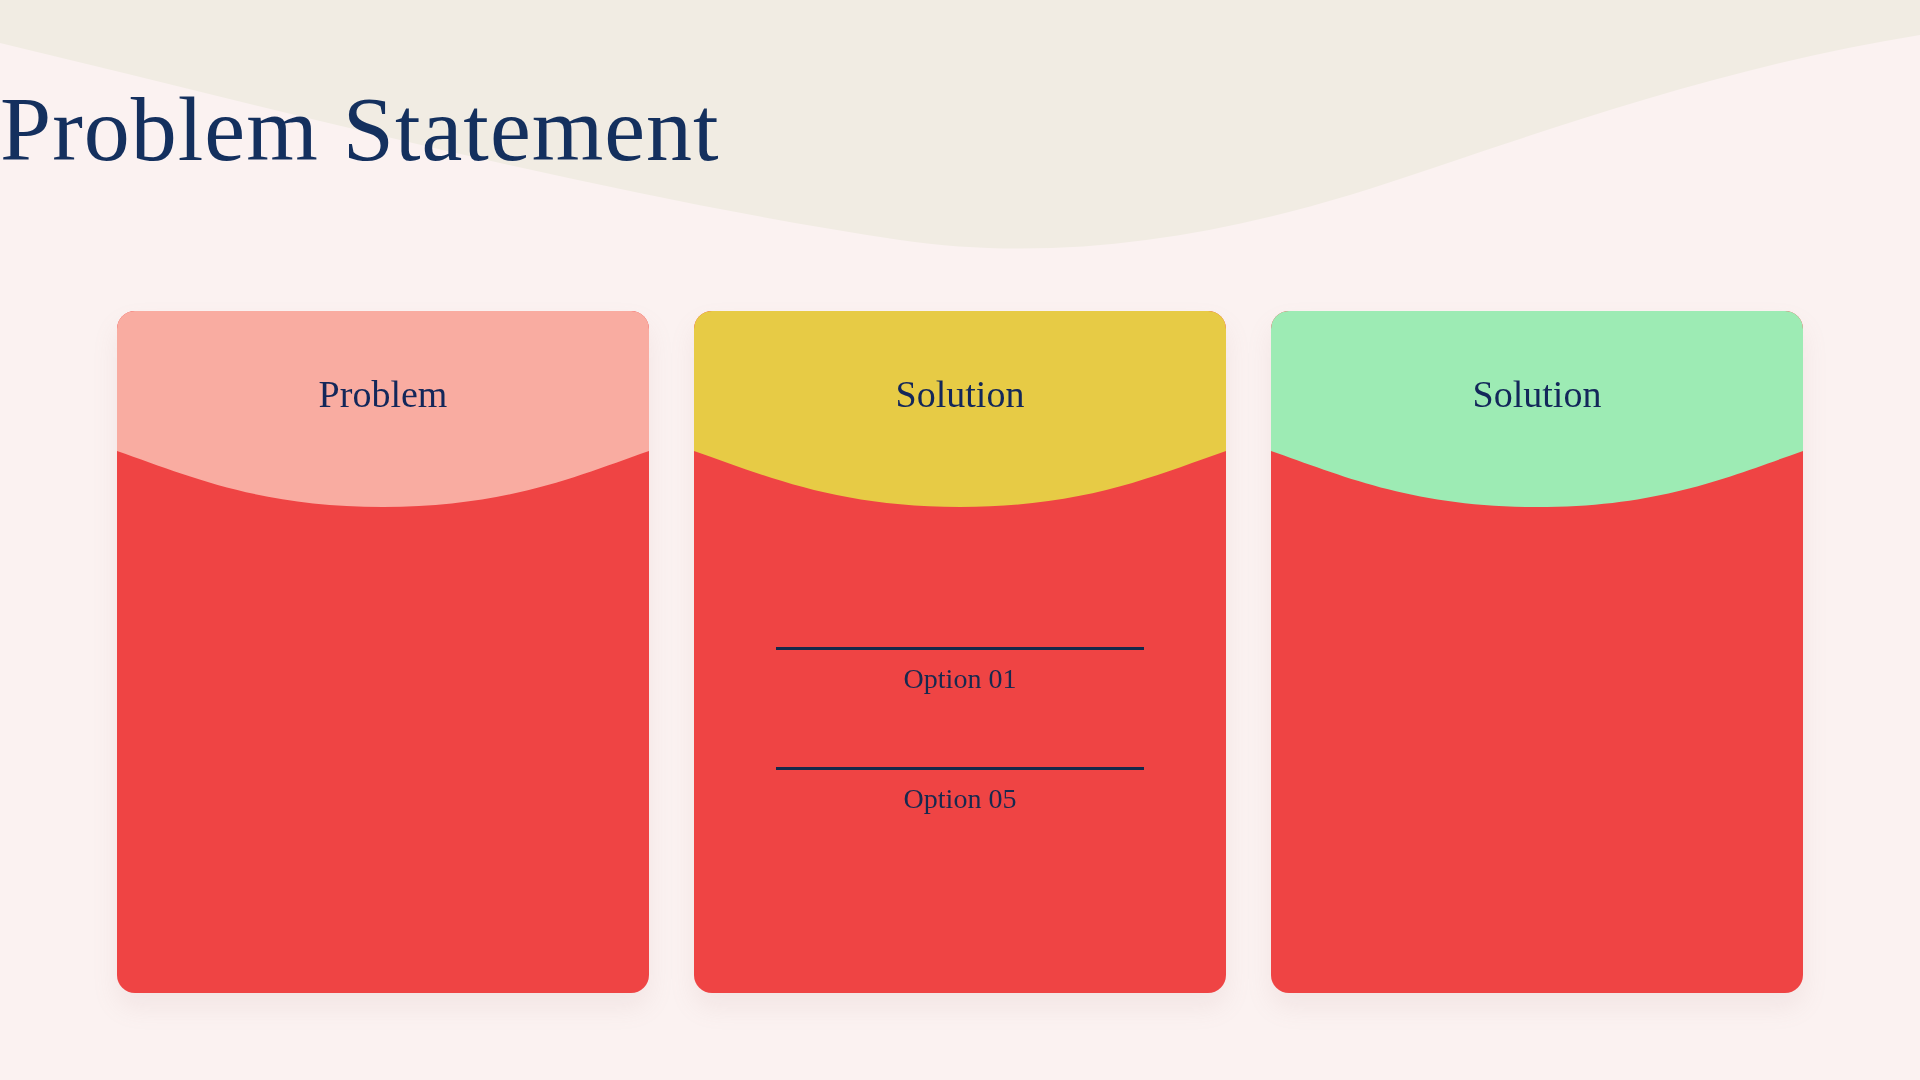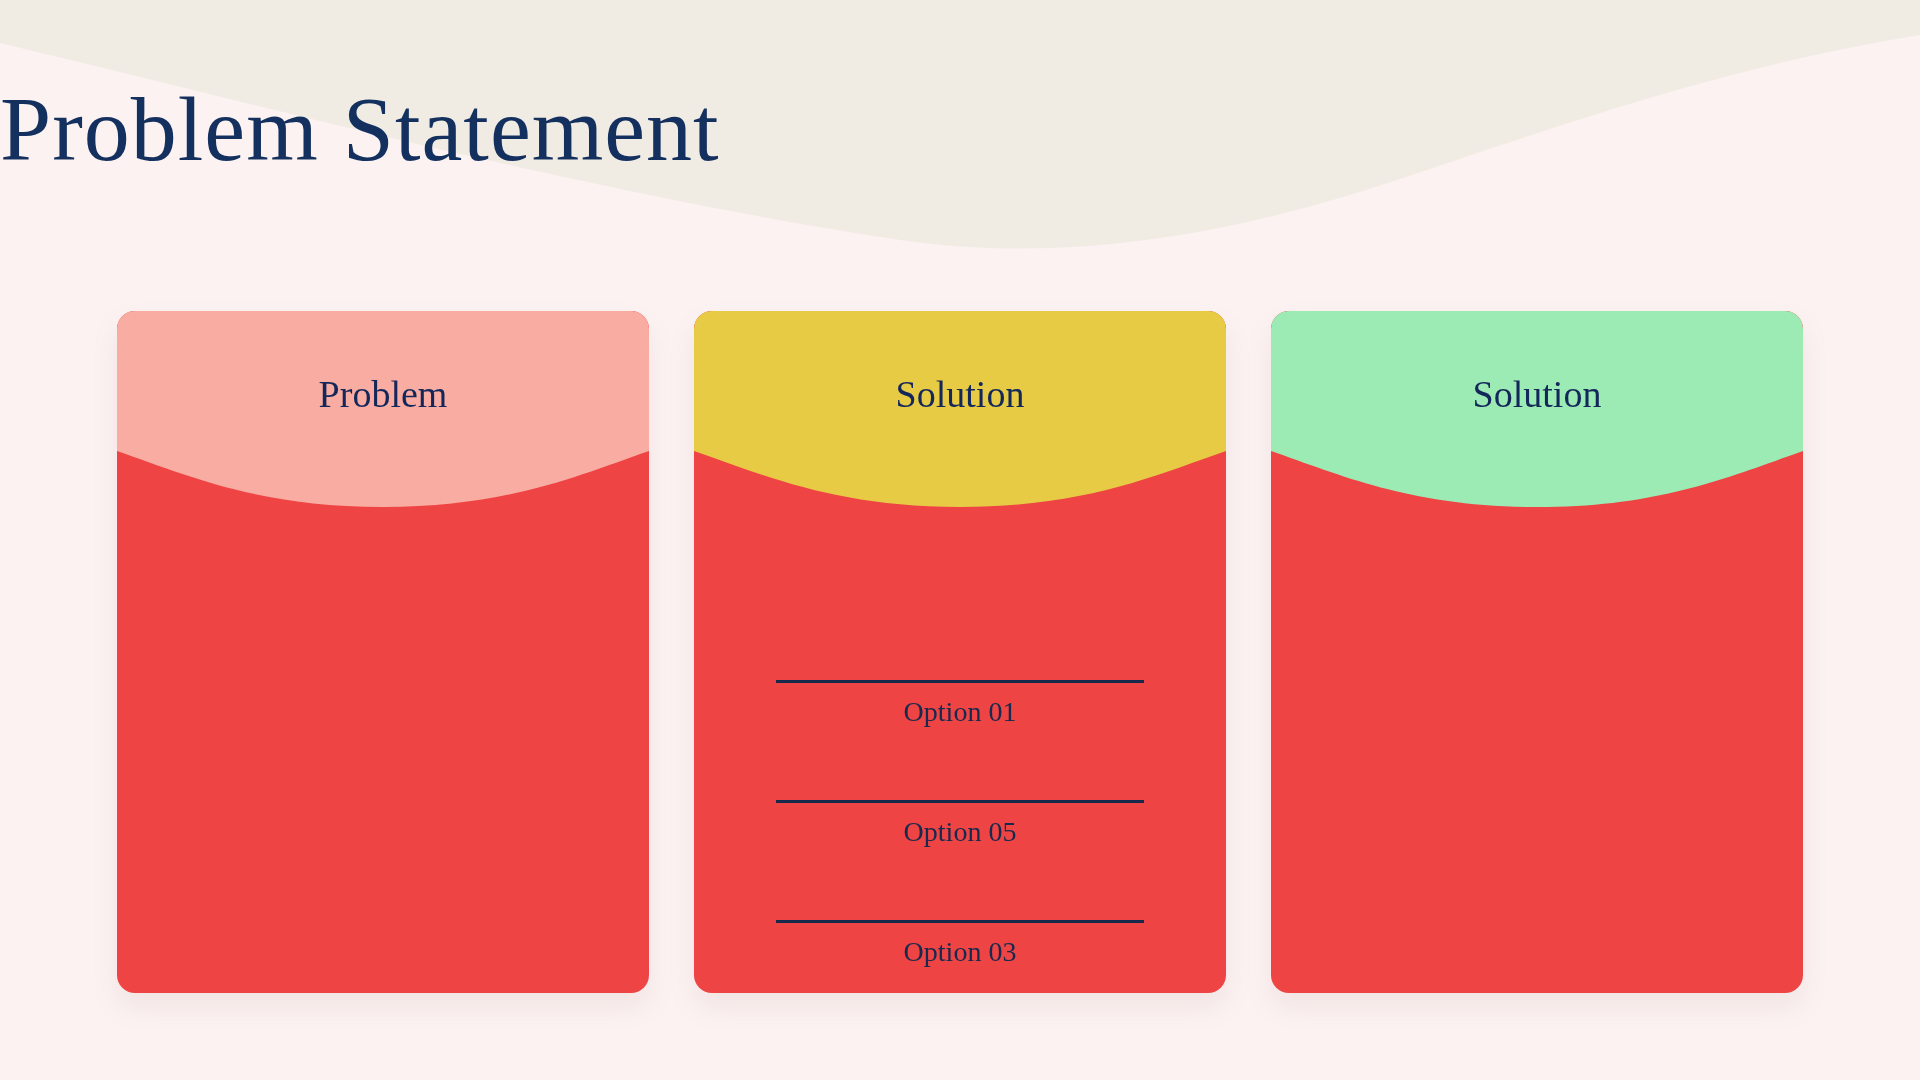--- a/index.html
+++ b/index.html
@@ -59,21 +59,20 @@
     align-items: center;
     justify-content: center;
     font-size: 38px;
     color: #13275a;
   }
   .options-list {
     position: absolute;
     top: 336px;
     left: 82px;
     width: 368px;
-    margin-top: 33px;
   }
   .option-row {
     height: 120px;
     box-sizing: border-box;
     border-top: 3px solid #16294a;
     padding-top: 13px;
     text-align: center;
     font-size: 28px;
     color: #16294f;
   }
@@ -110,21 +109,20 @@
       <svg width="532" height="196" viewBox="0 0 532 196" xmlns="http://www.w3.org/2000/svg">
         <path d="M0,18 Q0,0 18,0 H514 Q532,0 532,18 V140
                  C 460,165 390,196 266,196
                  C 142,196 72,165 0,140 Z" fill="#e7cb45"></path>
       </svg>
       <div class="card-title">Solution</div>
     </div>
     <div class="options-list">
       <div class="option-row">Option 01</div>
       <div class="option-row">Option 05</div>
-      <div class="option-row">Option 03</div>
     </div>
   </div>
 
   <div class="card">
     <div class="card-header">
       <svg width="532" height="196" viewBox="0 0 532 196" xmlns="http://www.w3.org/2000/svg">
         <path d="M0,18 Q0,0 18,0 H514 Q532,0 532,18 V140
                  C 460,165 390,196 266,196
                  C 142,196 72,165 0,140 Z" fill="#9debb4"></path>
       </svg>

